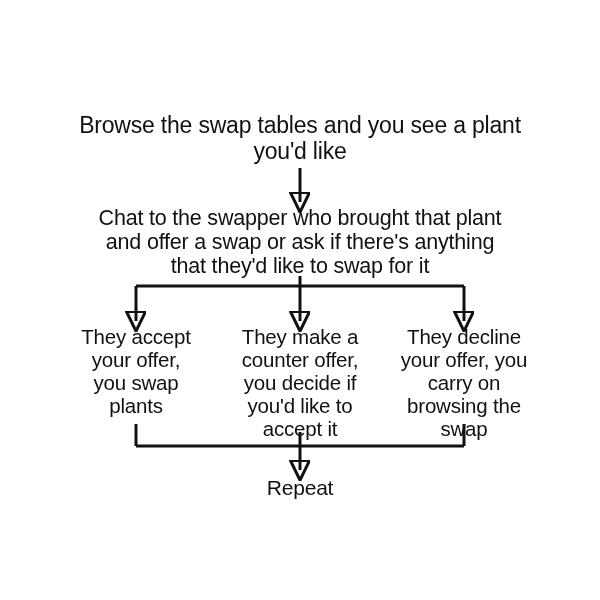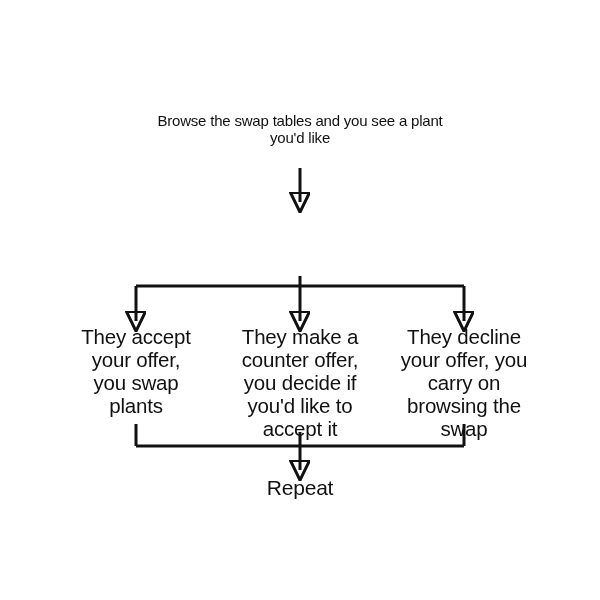--- a/index.html
+++ b/index.html
@@ -22,21 +22,21 @@
     line-height: 1.12;
     white-space: pre-line;
     font-weight: 400;
     letter-spacing: -0.2px;
   }
   
   #node-browse {
     left: 50px;
     top: 113px;
     width: 500px;
-    font-size: 15px;
+    font-size: 23px;
   }
   #node-chat {
     left: 50px;
     top: 206px;
     width: 500px;
     font-size: 21.5px;
   }
   
   .branch {
     top: 326px;
@@ -94,20 +94,23 @@
     <line x1="464" y1="424" x2="464" y2="446" stroke-width="3"></line>
 
     <line x1="136" y1="446" x2="464" y2="446" stroke-width="3"></line>
 
     <line x1="300" y1="446" x2="300" y2="470" stroke-width="3" marker-end="url(#arrowhead)"></line>
   </svg>
 
   <div class="node" id="node-browse">Browse the swap tables and you see a plant
 you'd like</div>
 
+  <div class="node" id="node-chat">Chat to the swapper who brought that plant
+and offer a swap or ask if there's anything
+that they'd like to swap for it</div>
 
   <div class="node branch" id="node-counter">They make a
 counter offer,
 you decide if
 you'd like to
 accept it</div>
 
   <div class="node branch" id="node-accept">They accept
 your offer,
 you swap

